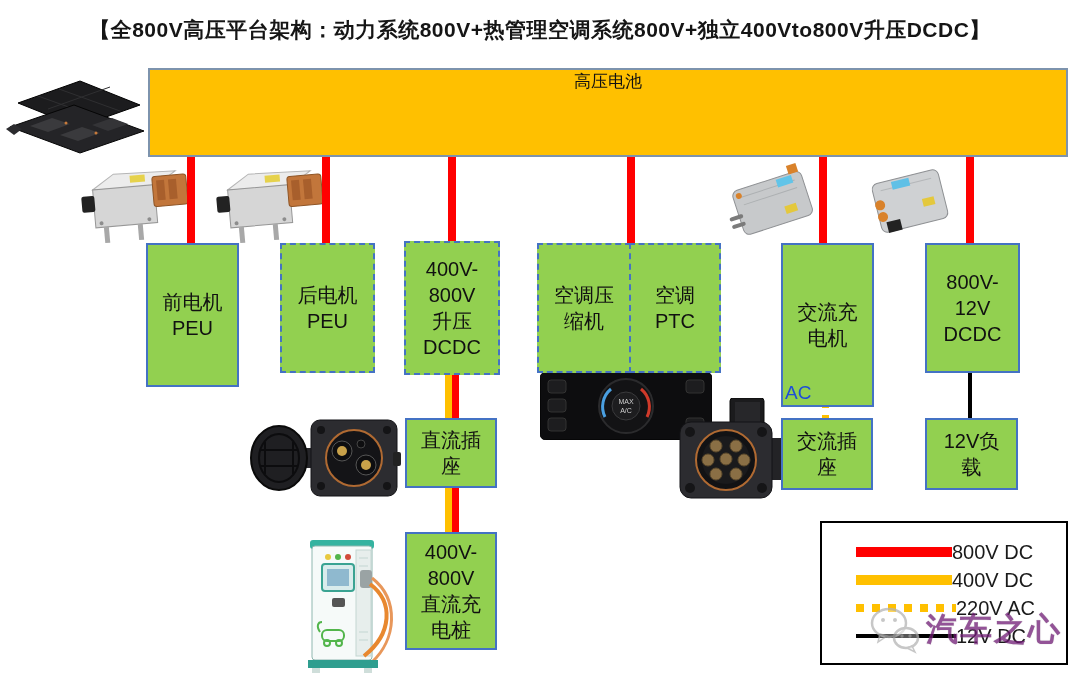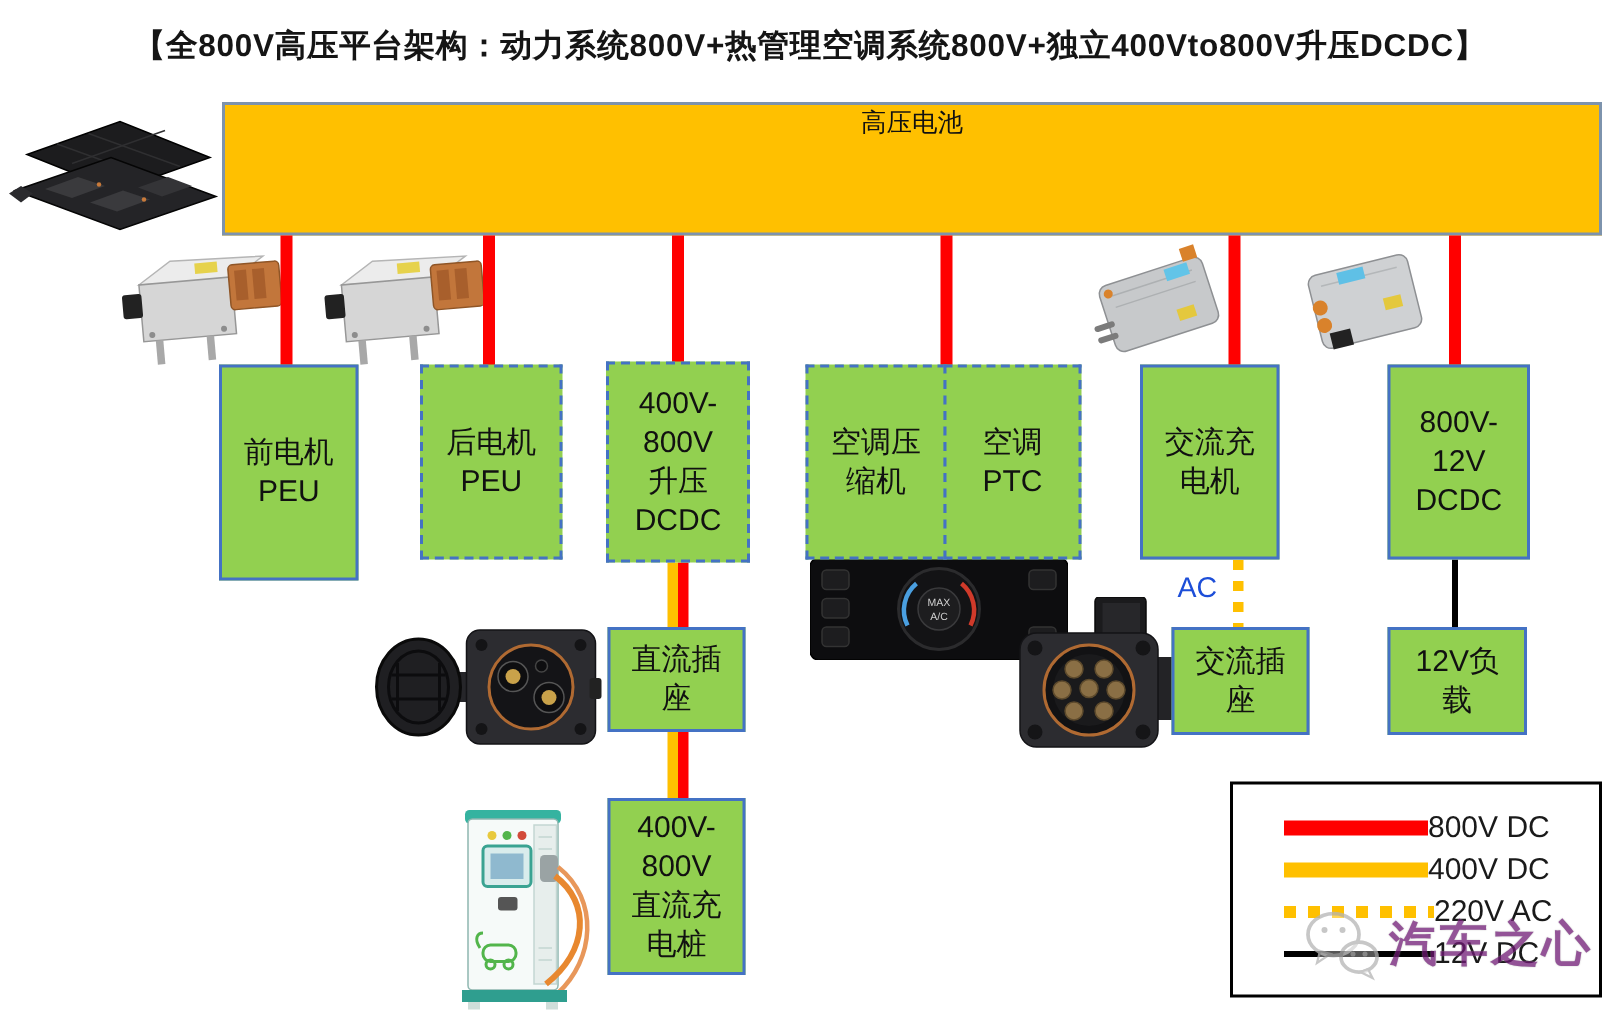--- a/index.html
+++ b/index.html
@@ -224,21 +224,21 @@
 DCDC</span>
   </div>
   <div class="node dashed" style="left:537px;top:243px;width:94px;height:130px">
     <span>空调压
 缩机</span>
   </div>
   <div class="node dashed" style="left:629px;top:243px;width:92px;height:130px">
     <span>空调
 PTC</span>
   </div>
-  <div class="node" style="left:760px;top:243px;width:93px;height:130px">
+  <div class="node" style="left:781px;top:243px;width:93px;height:164px">
     <span>交流充
 电机</span>
   </div>
   <div class="node" style="left:925px;top:243px;width:95px;height:130px">
     <span>800V-
 12V
 DCDC</span>
   </div>
 
   <div class="pair" style="left:445px;top:375px;height:43px">

